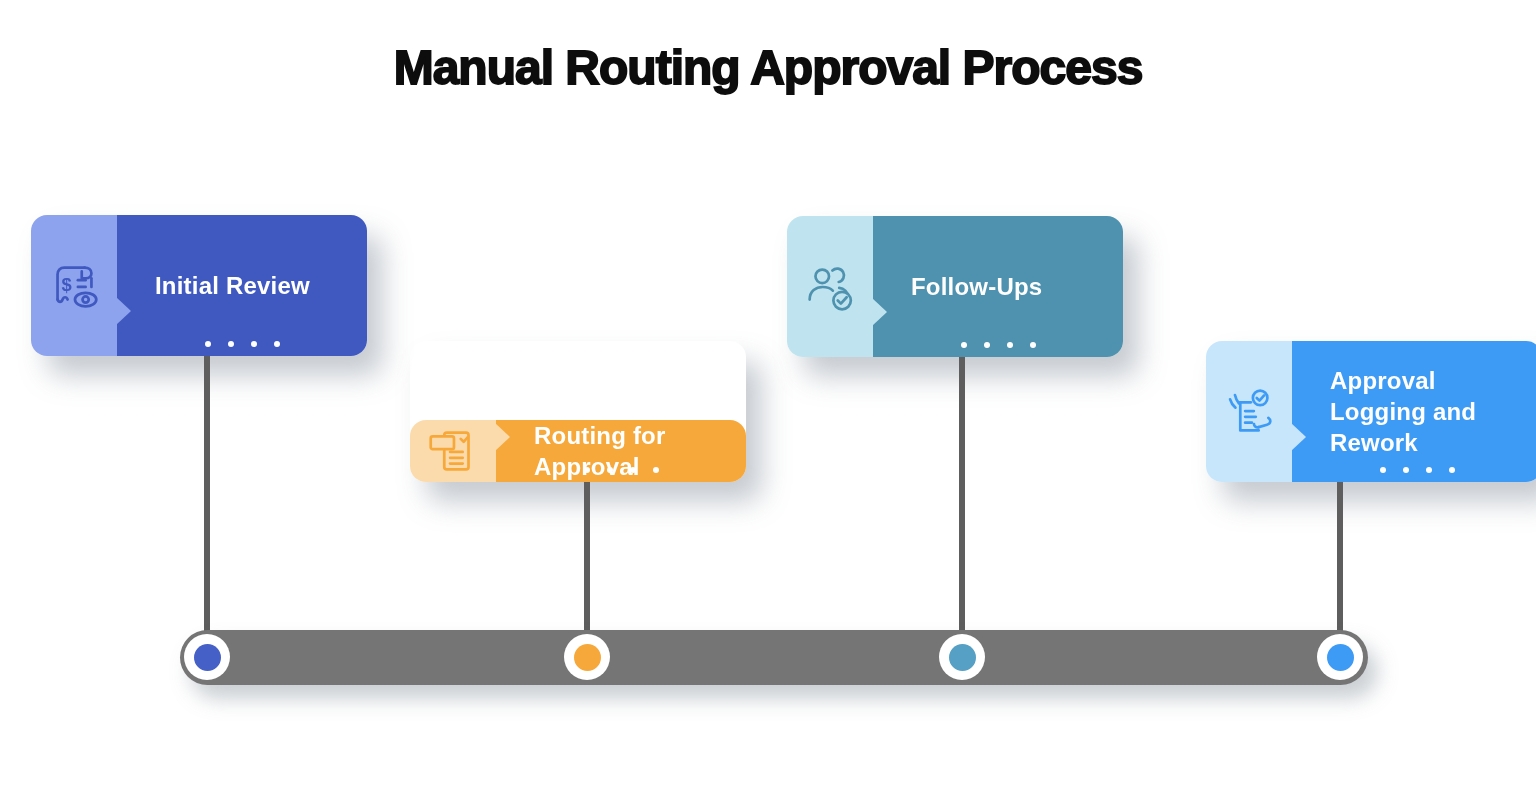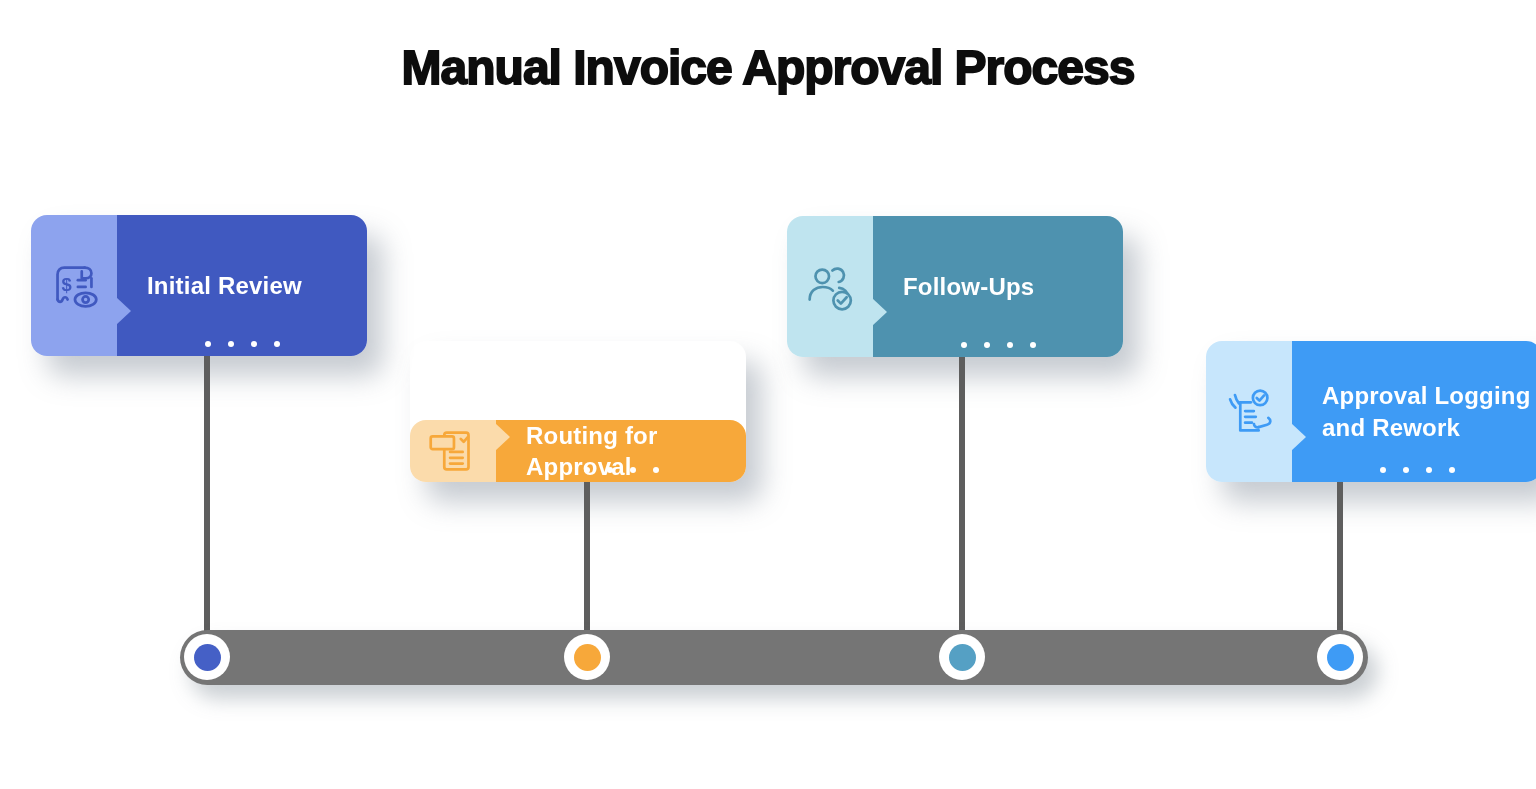--- a/index.html
+++ b/index.html
@@ -34,21 +34,21 @@
     clip-path:polygon(0 0,100% 50%,0 100%);
     z-index:2;
   }
   .card .body{
     flex:1;position:relative;
     background:var(--main);
     border-radius:0 16px 16px 0;
     display:flex;align-items:center;
   }
   .card .label{
-    padding:0 8px 0 30px;
+    padding:0 8px 0 38px;
     color:#ffffff;font-size:24px;font-weight:700;line-height:1.3;
     letter-spacing:0.2px;
   }
   .card .dots{
     position:absolute;bottom:9px;left:0;right:0;
     display:flex;justify-content:center;gap:17px;
   }
   .card .dots span{width:6px;height:6px;border-radius:50%;background:#ffffff;}
   .card svg{stroke:currentColor;fill:none;stroke-width:2.8;stroke-linecap:round;stroke-linejoin:round;}
   
@@ -63,21 +63,21 @@
   .node{
     position:absolute;width:46px;height:46px;top:634px;border-radius:50%;
     background:#ffffff;z-index:3;
     display:flex;align-items:center;justify-content:center;
   }
   .node .node-dot{width:27px;height:27px;border-radius:50%;}
 </style>
 </head>
 <body style="background: rgb(255, 255, 255);">
 
-<div class="page-title" style="color: rgb(13, 13, 13); -webkit-text-stroke: 1.8px rgb(13, 13, 13);">Manual Invoice Approval Process</div>
+<div class="page-title" style="color: rgb(13, 13, 13); -webkit-text-stroke: 1.8px rgb(13, 13, 13);">Manual Routing Approval Process</div>
 
 <div class="card" style="left: 31px; top: 215px; --light: #8DA3EE; --main: #4059C0;">
   <div class="icon-panel">
     <svg width="62" height="62" viewBox="0 0 64 64">
       <path d="M15 46 V20 c0-4.2 2.8-7 7-7 h21"></path>
       <path d="M43 13 c4 0 7 2.4 7 5.8 0 3.2-2.6 5.2-5.8 5.2 H40 v-7"></path>
       <path d="M50 24 v9"></path>
       <text x="19" y="37" font-size="19" font-weight="bold" fill="currentColor" stroke="none" font-family="Liberation Sans, sans-serif">$</text>
       <path d="M36 26 h8"></path>
         <path d="M36 33 h8"></path>

